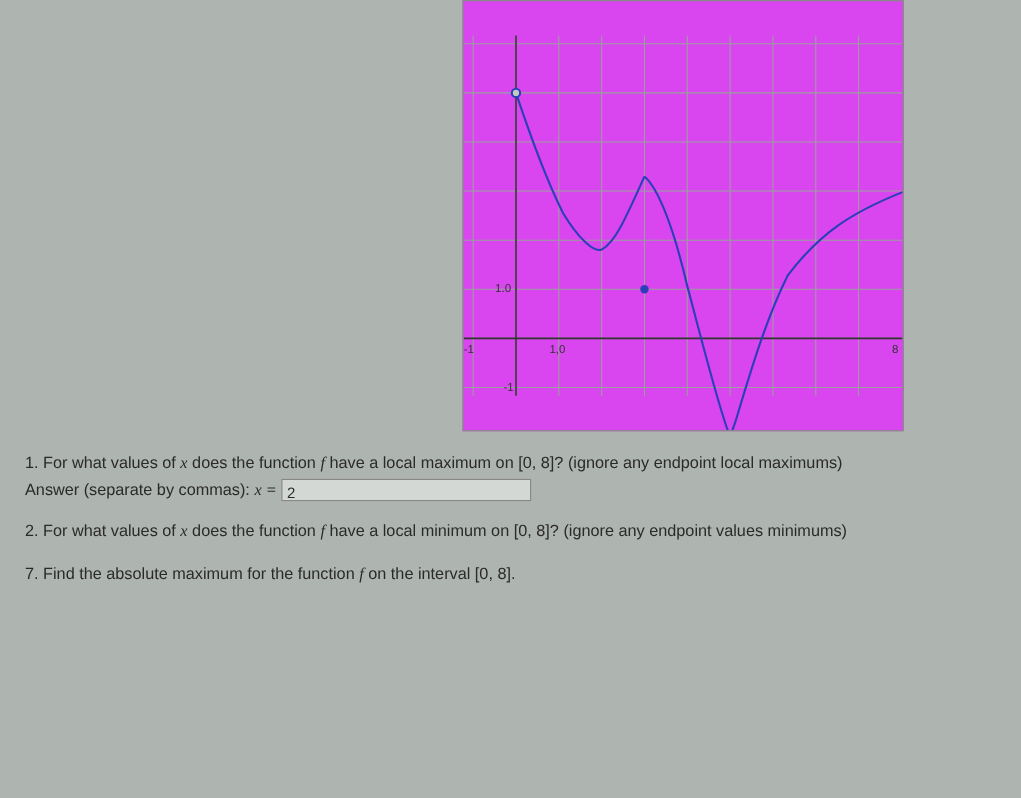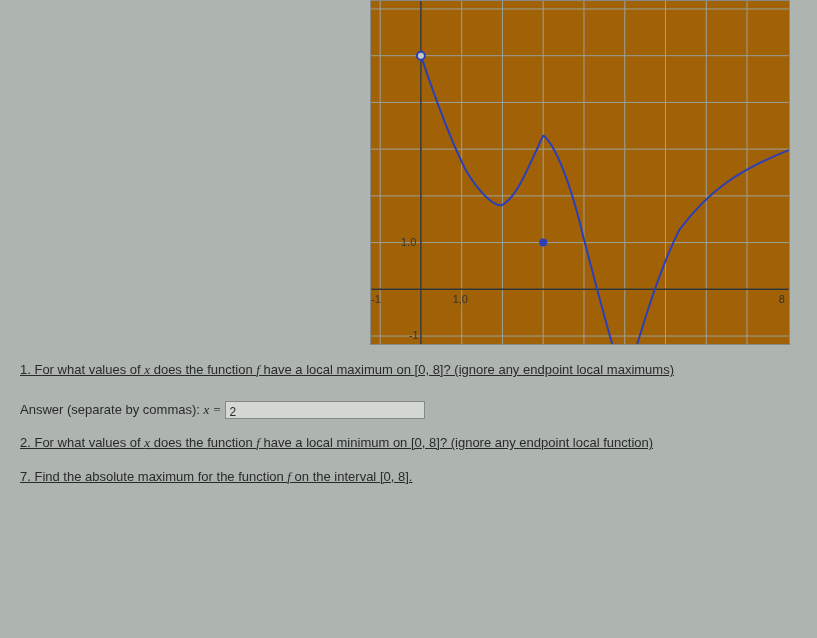--- a/index.html
+++ b/index.html
@@ -8,47 +8,46 @@
       background: #aeb4b0;
       width: 817px;
       height: 638px;
       overflow: hidden;
       position: relative;
     }
     .graph-container {
       position: absolute;
       left: 370px;
       top: 0;
-      width: 420px;
+      width: 353px;
       height: 345px;
-      background: #a16207;
+      background: #d946ef;
       border: 1px solid #888;
     }
     .graph-svg {
       width: 100%;
       height: 100%;
     }
     .questions {
       position: absolute;
       left: 20px;
       top: 360px;
       right: 20px;
       font-size: 13px;
       color: #2a2a2a;
       line-height: 1.5;
     }
     .question-block {
       margin-bottom: 14px;
     }
     .question-text {
       display: inline;
-      text-decoration: underline;
     }
     .answer-line {
-      margin-top: 20px;
+      margin-top: 2px;
     }
     .answer-input {
       display: inline-block;
       background: #d4d8d4;
       border: 1px solid #888;
       padding: 1px 4px;
       min-width: 200px;
       height: 18px;
       font-size: 12px;
       vertical-align: middle;
@@ -114,21 +113,21 @@
     <span class="question-text">
       <span>1. For what values of </span><span class="math-var">x</span><span> does the function </span><span class="math-var">f</span><span> have a local maximum on </span><span>[0, 8]</span><span>? (ignore any endpoint local maximums)</span>
     </span>
     <div class="answer-line">
       <span>Answer (separate by commas): </span><span class="math-var">x = </span><span class="answer-input">2</span>
     </div>
   </div>
 
   <div class="question-block">
     <span class="question-text">
-      <span>2. For what values of </span><span class="math-var">x</span><span> does the function </span><span class="math-var">f</span><span> have a local minimum on </span><span>[0, 8]</span><span>? (ignore any endpoint local function)</span>
+      <span>2. For what values of </span><span class="math-var">x</span><span> does the function </span><span class="math-var">f</span><span> have a local minimum on </span><span>[0, 8]</span><span>? (ignore any endpoint values minimums)</span>
     </span>
   </div>
 
   <div class="question-block">
     <span class="question-text">
       <span>7. Find the absolute maximum for the function </span><span class="math-var">f</span><span> on the interval </span><span>[0, 8]</span><span>.</span>
     </span>
   </div>
 
 

